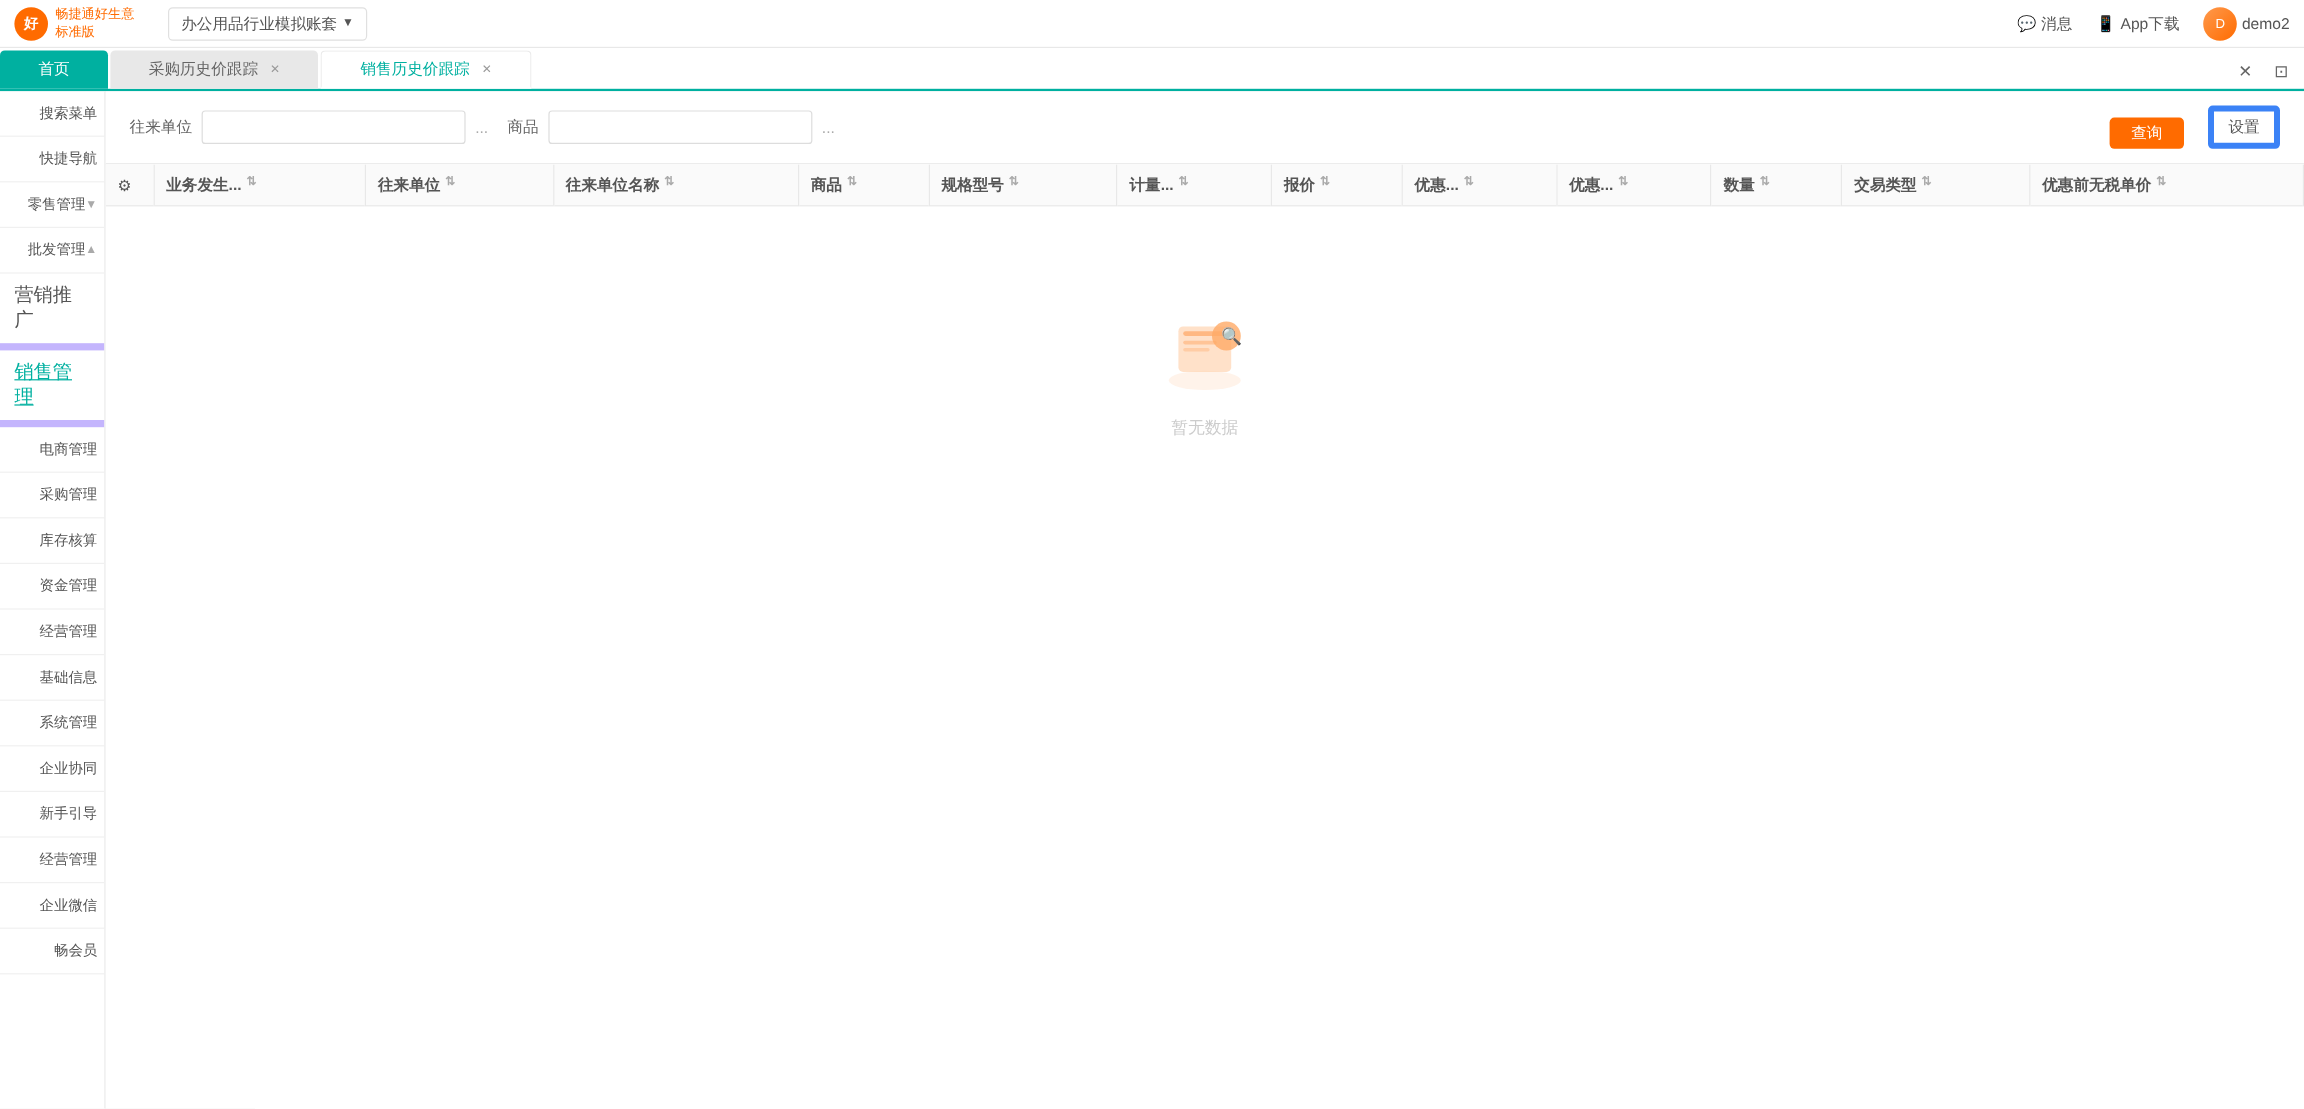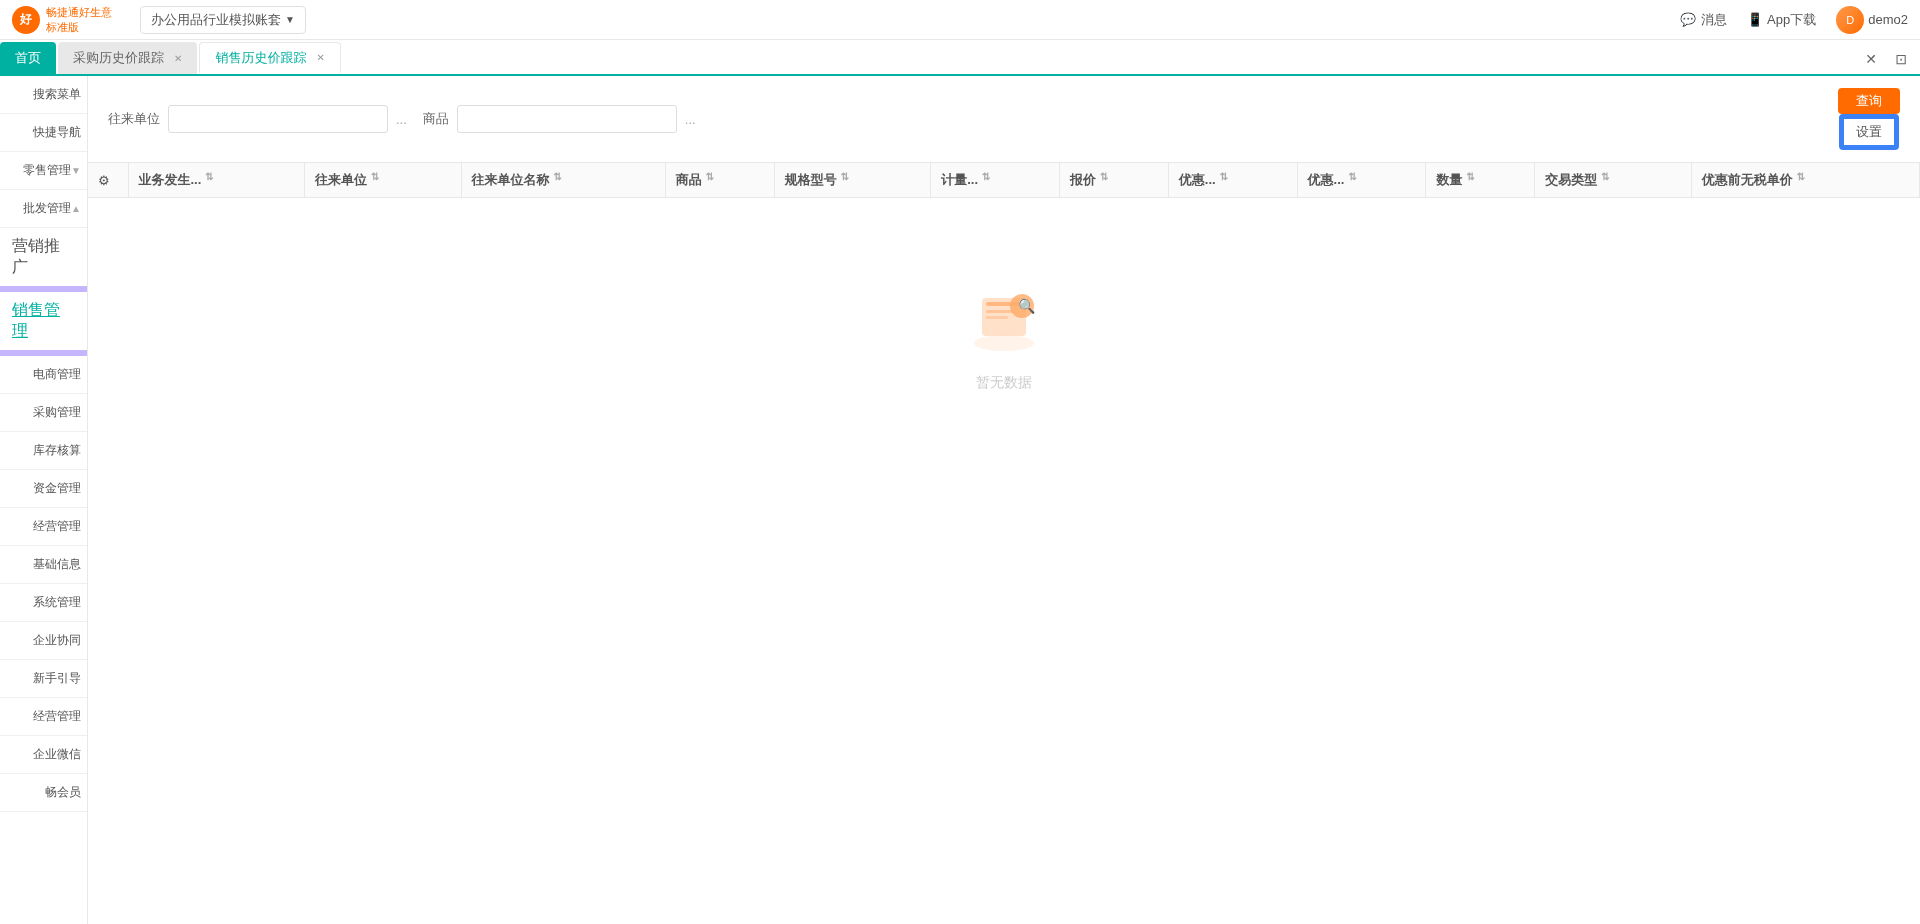--- a/index.html
+++ b/index.html
@@ -86,21 +86,21 @@
       height: 36px;
       background: #fff;
       display: flex;
       align-items: flex-end;
       border-bottom: 2px solid #00b0a0;
       flex-shrink: 0;
       padding-left: 0;
     }
     .tab {
       height: 32px;
-      padding: 0 15px;
+      padding: 0 32px;
       display: flex;
       align-items: center;
       gap: 6px;
       cursor: pointer;
       font-size: 13px;
       color: #666;
       background: #e8e8e8;
       border-top-left-radius: 4px;
       border-top-right-radius: 4px;
       margin-right: 2px;
@@ -496,21 +496,21 @@
         <input class="filter-input" type="text" style="">
         <span class="filter-dots">...</span>
       </div>
 
       <div class="filter-group">
         <span class="filter-label">商品</span>
         <input class="filter-input" type="text" style="">
         <span class="filter-dots">...</span>
       </div>
 
-      <div style="margin-left: auto; display:flex; flex-direction:column; gap:0; align-items:center;">
+      <div style="margin-left: auto; display:flex; flex-direction:row; gap:20px; align-items:flex-end;">
         <button class="query-btn">查询</button>
         <button class="settings-btn">设置</button>
       </div>
     </div>
 
     <div class="table-container">
       <table class="data-table">
         <thead>
           <tr>
             <th class="settings-col">

